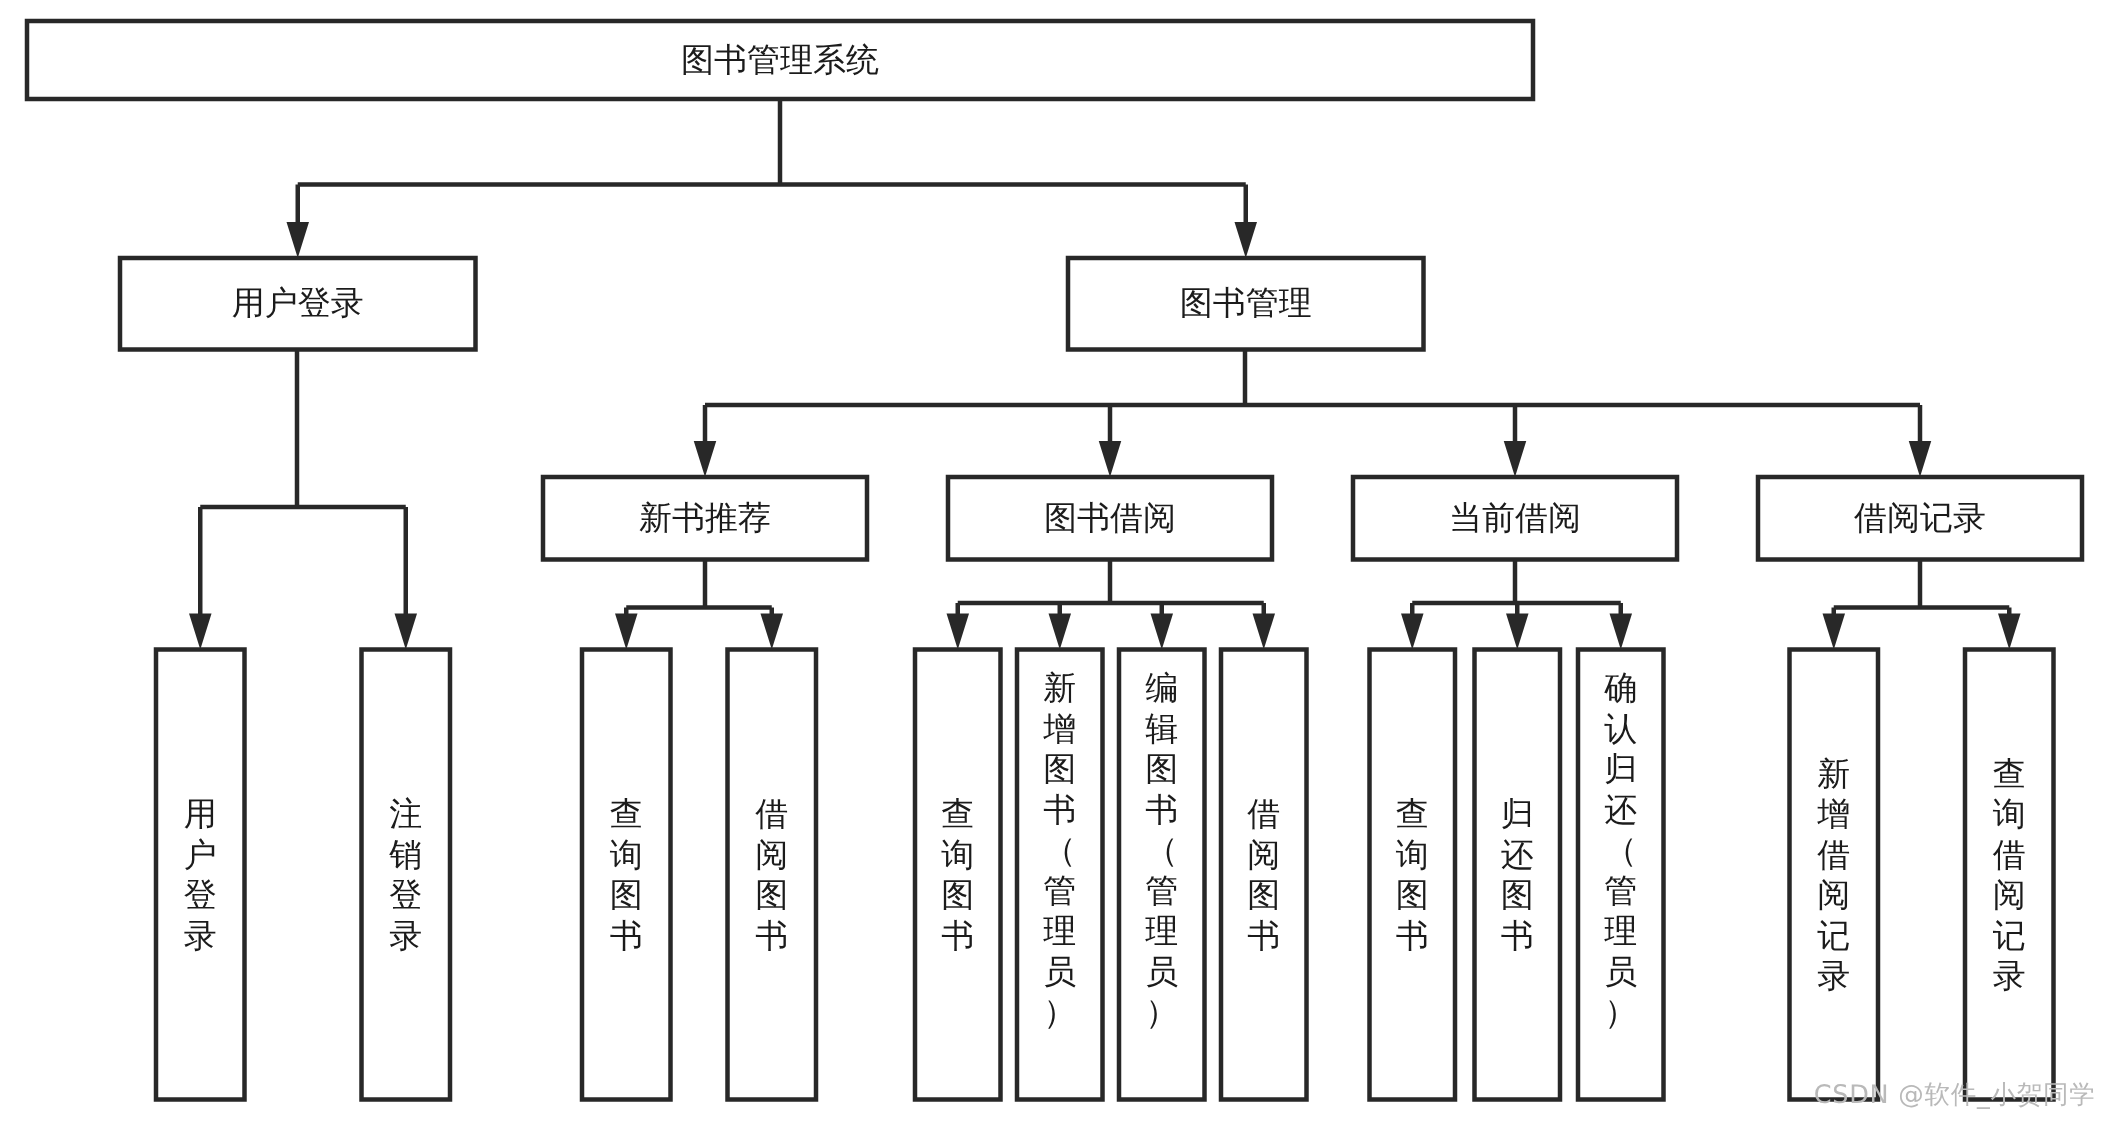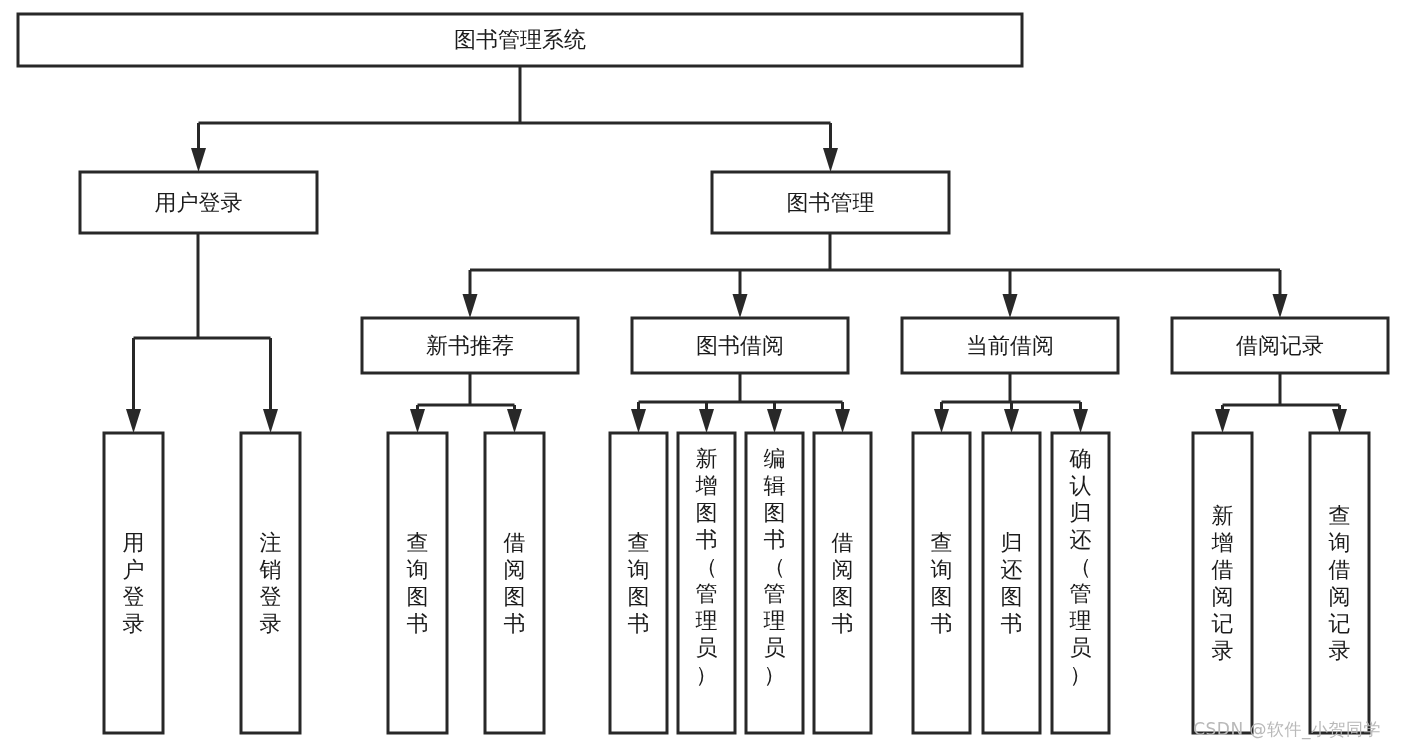--- a/index.html
+++ b/index.html
@@ -50,21 +50,21 @@
     dominant-baseline: middle;
   }
   .node-label-v {
     font-family: "DejaVu Sans", "Liberation Sans", sans-serif;
     font-size: 22px;
     fill: #1b1b1b;
     text-anchor: middle;
   }
   .watermark {
     position: absolute;
-    right: 24px;
+    right: 8px;
     bottom: 6px;
     font-family: "DejaVu Sans", "Liberation Sans", sans-serif;
     font-size: 17px;
     color: #b9b9b9;
     white-space: nowrap;
     letter-spacing: 0.5px;
     user-select: none;
   }
 </style>
 </head>

